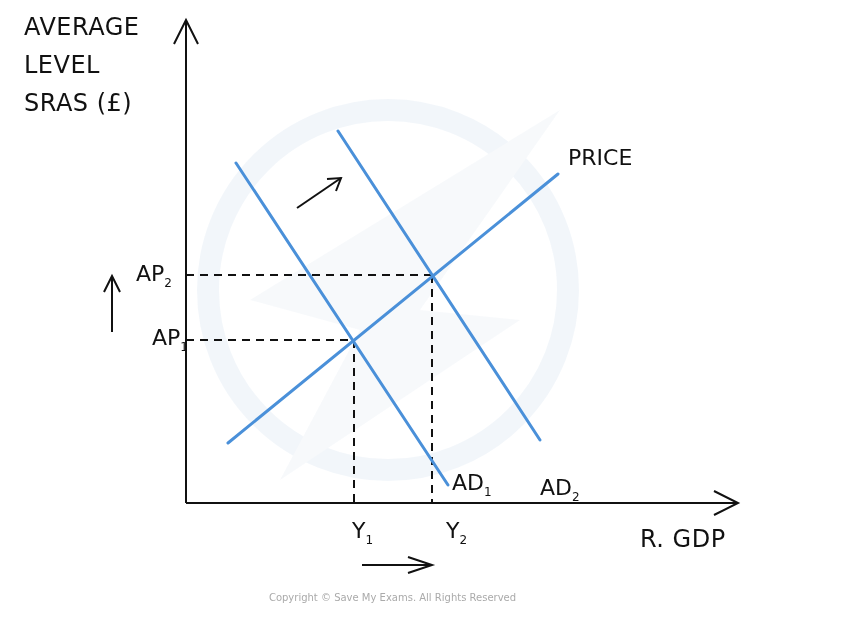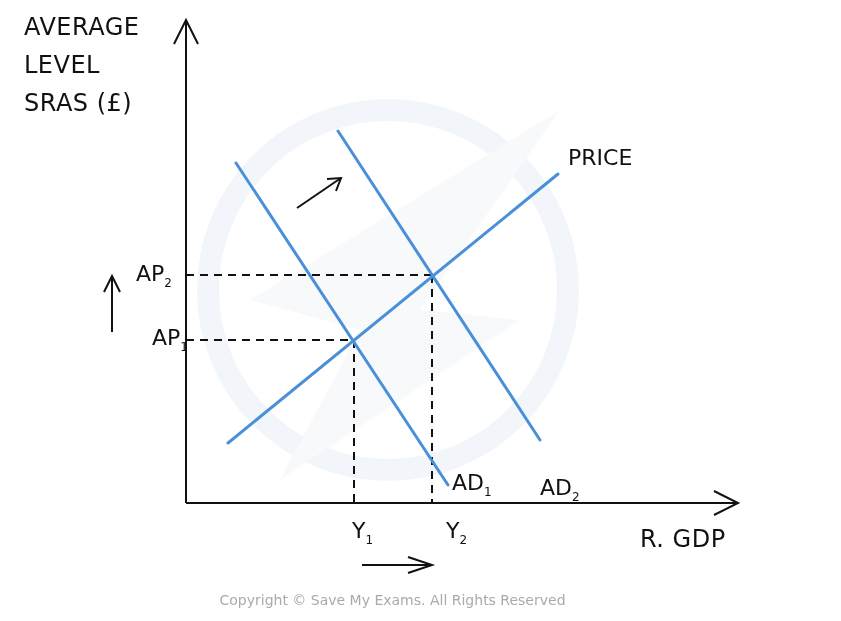--- a/index.html
+++ b/index.html
@@ -1,21 +1,21 @@
 <!DOCTYPE html>
 <html><head>
 <meta charset="utf-8">
 <style>
   html,body{margin:0;padding:0;background:#fff;}
   body{width:841px;height:621px;position:relative;overflow:hidden;font-family:"DejaVu Sans",sans-serif;}
   .lbl{position:absolute;color:#111;font-family:"DejaVu Sans",sans-serif;}
   .big{font-size:24px;line-height:38px;letter-spacing:0.5px;}
   .mid{font-size:22px;}
   sub{font-size:12px;vertical-align:-6px;}
-  .copy{position:absolute;left:0;width:785px;text-align:center;top:592px;font-size:14px;color:#aaa;}
+  .copy{position:absolute;left:0;width:785px;text-align:center;top:592px;font-size:10px;color:#aaa;}
   svg{position:absolute;left:0;top:0;}
 </style>
 </head>
 <body>
 
 <svg width="841" height="621">
 
   <g opacity="0.5">
     <circle cx="388" cy="290" r="180" fill="none" stroke="#e6eef6" stroke-width="22"></circle>
     <polygon points="250,300 560,110 420,310 520,320 280,480 360,330" fill="#f0f4f8"></polygon>

